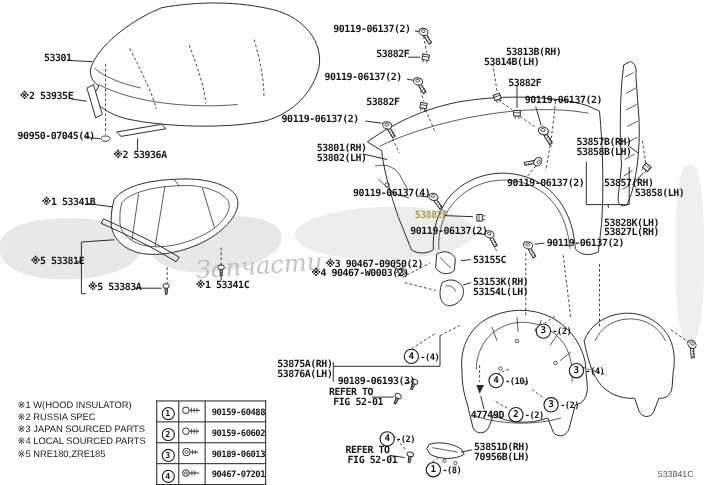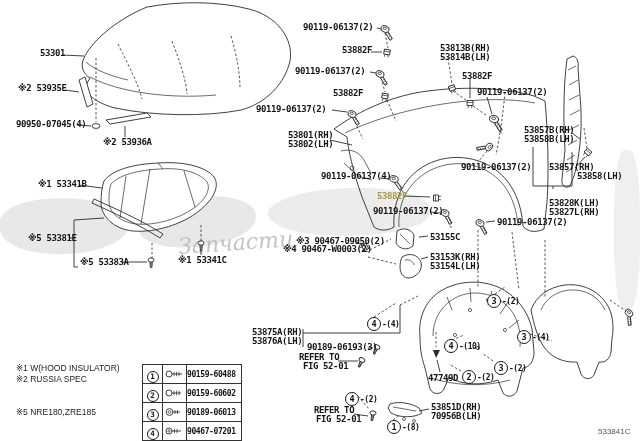--- a/index.html
+++ b/index.html
@@ -13,21 +13,21 @@
   .co{position:absolute;display:flex;align-items:center;gap:1px;}
   .cc{width:12px;height:12px;border:1.3px solid #1a1a1a;border-radius:50%;background:#fff;
       font:bold 8.5px "DejaVu Sans Mono",monospace;color:#111;display:flex;
       align-items:center;justify-content:center;flex:0 0 auto;}
   .cq{font:bold 8px "DejaVu Sans Mono",monospace;color:#111;letter-spacing:-0.5px;}
   .ftable{position:absolute;left:142px;top:364px;border-collapse:collapse;}
   .ftable td{border:1px solid #333;padding:0;height:14px;background:#fff;}
   .tdn{width:19px;text-align:center;}
   .tdi{width:23px;text-align:center;}
   .tdp{width:54px;font:bold 8px "DejaVu Sans Mono",monospace;color:#151515;
-       letter-spacing:-0.4px;text-align:left;}
+       letter-spacing:-0.4px;text-align:right;}
   .tc{display:inline-flex;width:10px;height:10px;border:1px solid #1a1a1a;border-radius:50%;
       font:bold 7.5px "DejaVu Sans Mono",monospace;color:#111;align-items:center;
       justify-content:center;}
   .dcode{position:absolute;left:598px;top:427px;font:8px "Liberation Sans",sans-serif;color:#555;}
   .wm-blob{position:absolute;background:#e4e4e4;opacity:.85;}
   .wm-script{position:absolute;left:178px;top:230px;font:italic 22px "DejaVu Serif",serif;
              color:#b5b5b5;transform:rotate(-4deg);opacity:.8;}
   svg.art{position:absolute;left:0;top:0;}
   .ln{stroke:#2b2b2b;stroke-width:0.9;fill:none;}
   .lnw{stroke:#2b2b2b;stroke-width:0.9;fill:#ffffff;}
@@ -278,21 +278,21 @@
 
   <div class="lbl" style="left:40px;top:49px">53301</div>
   <div class="lbl" style="left:18px;top:84px">※2 53935E</div>
   <div class="lbl" style="left:16px;top:120px">90950-07045(4)</div>
   <div class="lbl" style="left:103px;top:138px">※2 53936A</div>
   <div class="lbl" style="left:303px;top:23px">90119-06137(2)</div>
   <div class="lbl" style="left:342px;top:46px">53882F</div>
   <div class="lbl" style="left:295px;top:67px">90119-06137(2)</div>
   <div class="lbl" style="left:333px;top:89px">53882F</div>
   <div class="lbl" style="left:256px;top:105px">90119-06137(2)</div>
-  <div class="lbl" style="left:440px;top:44px">53813B(RH)</div>
+  <div class="lbl" style="left:460px;top:44px">53813B(RH)</div>
   <div class="lbl" style="left:440px;top:53px">53814B(LH)</div>
   <div class="lbl" style="left:462px;top:72px">53882F</div>
   <div class="lbl" style="left:477px;top:88px">90119-06137(2)</div>
   <div class="lbl" style="left:288px;top:131px">53801(RH)</div>
   <div class="lbl" style="left:288px;top:140px">53802(LH)</div>
   <div class="lbl" style="left:461px;top:163px">90119-06137(2)</div>
   <div class="lbl" style="left:321px;top:172px">90119-06137(4)</div>
   <div class="lbl" style="left:524px;top:126px">53857B(RH)</div>
   <div class="lbl" style="left:524px;top:135px">53858B(LH)</div>
   <div class="lbl" style="left:549px;top:163px">53857(RH)</div>
@@ -350,20 +350,22 @@
     <span class="cc">4</span>
     <span class="cq">-(2)</span>
   </div>
   <div class="co" style="left:387px;top:420px">
     <span class="cc">1</span>
     <span class="cq">-(8)</span>
   </div>
 
   <div class="note" style="top:363px">※1 W(HOOD INSULATOR)</div>
   <div class="note" style="top:374px">※2 RUSSIA SPEC</div>
+  <div class="note" style="top:385px">※3 JAPAN SOURCED PARTS</div>
+  <div class="note" style="top:396px">※4 LOCAL SOURCED PARTS</div>
   <div class="note" style="top:407px">※5 NRE180,ZRE185</div>
 
   <table class="ftable">
     <tbody>
         <tr>
       <td class="tdn"><span class="tc">1</span></td>
       <td class="tdi"><svg width="20" height="10">
               <circle cx="4" cy="5" r="3" class="ln"></circle>
               <path class="ln" d="M7,5 L17,5" stroke-width="2.4"></path>
               <path class="thin" d="M9,2.8 L9,7.2 M11.5,2.8 L11.5,7.2 M14,2.8 L14,7.2"></path>

